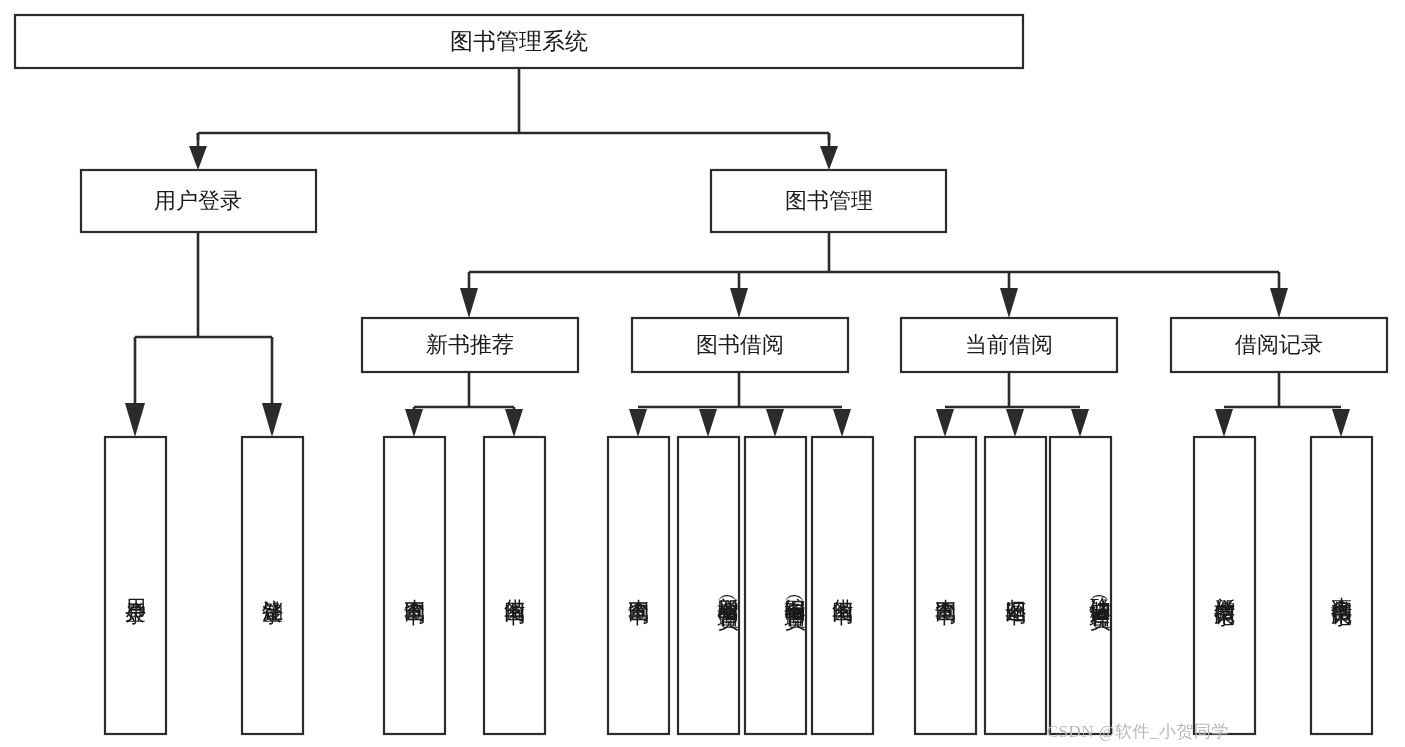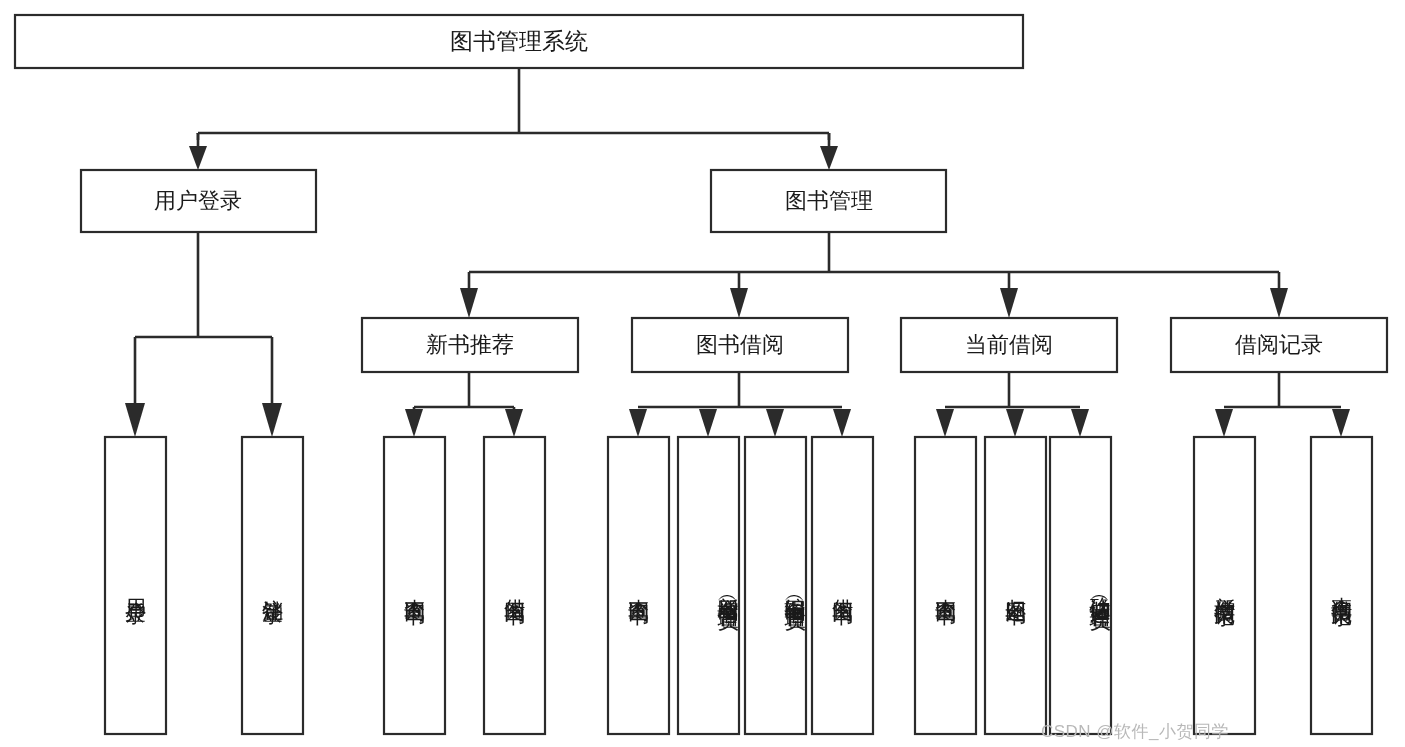--- a/index.html
+++ b/index.html
@@ -67,21 +67,21 @@
     white-space: nowrap;
     pointer-events: none;
   }
   .vlabel.center {
     align-items: center;
   }
   .watermark {
     position: absolute;
     right: 8px;
     bottom: 4px;
-    font-family: Liberation Sans, sans-serif;
+    font-family: Liberation Serif, serif;
     font-size: 17px;
     color: #b8b8b8;
     letter-spacing: 0.5px;
     white-space: nowrap;
   }
 </style>
 </head>
 <body>
 
 <div id="diagram-root">

